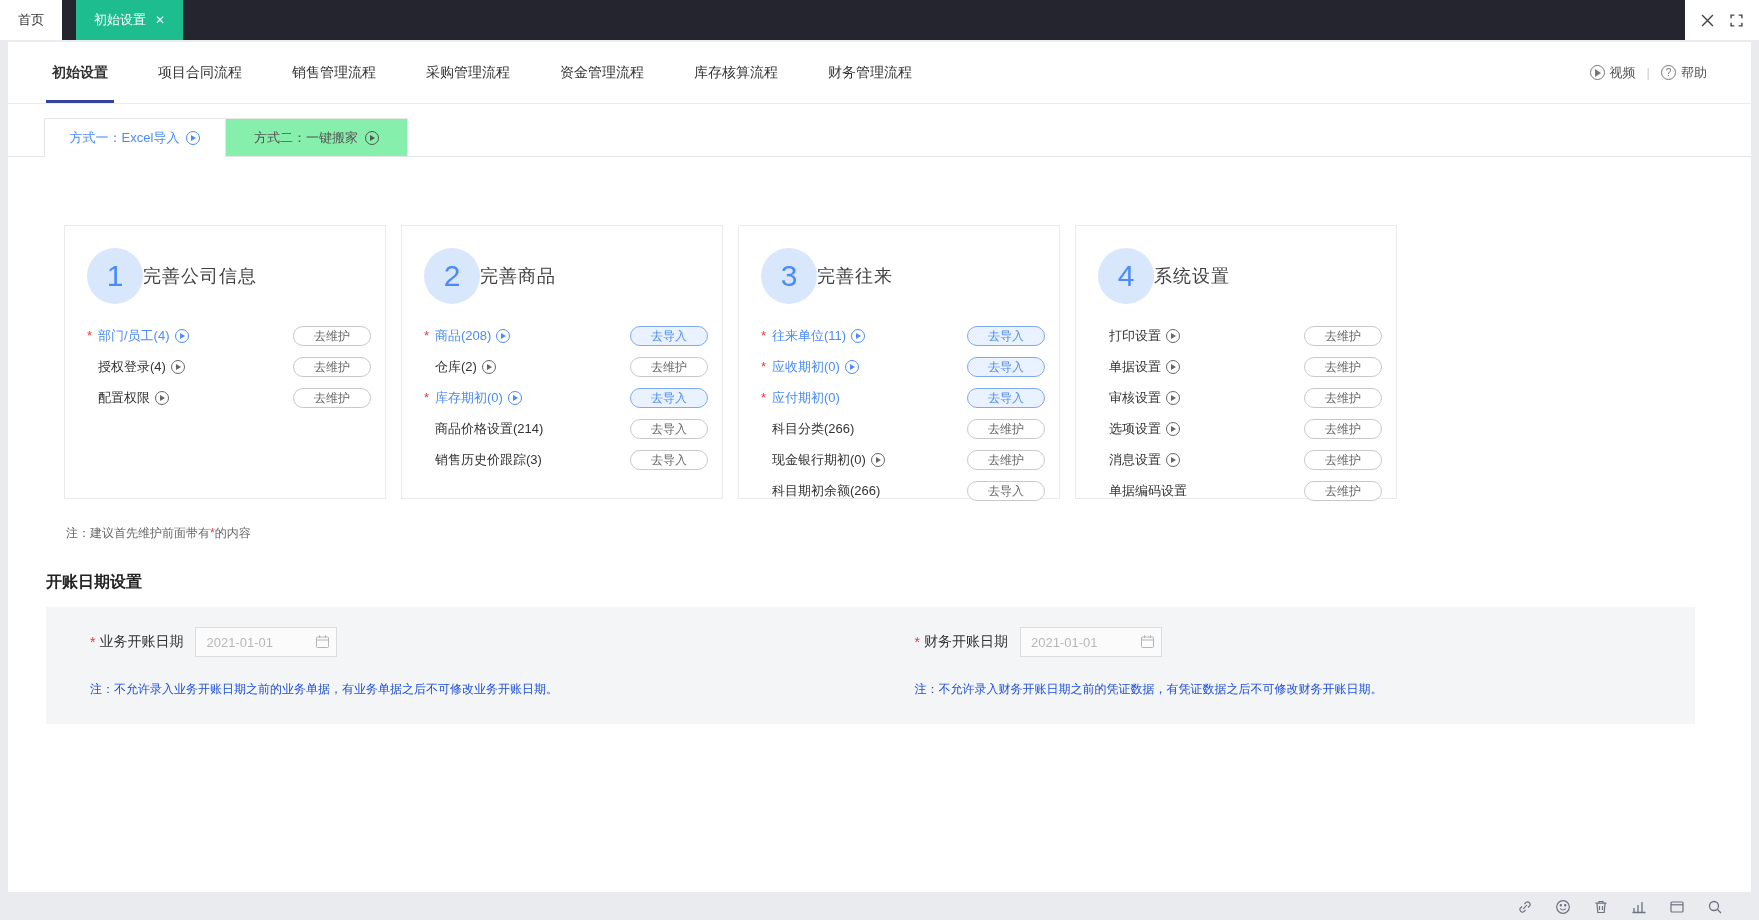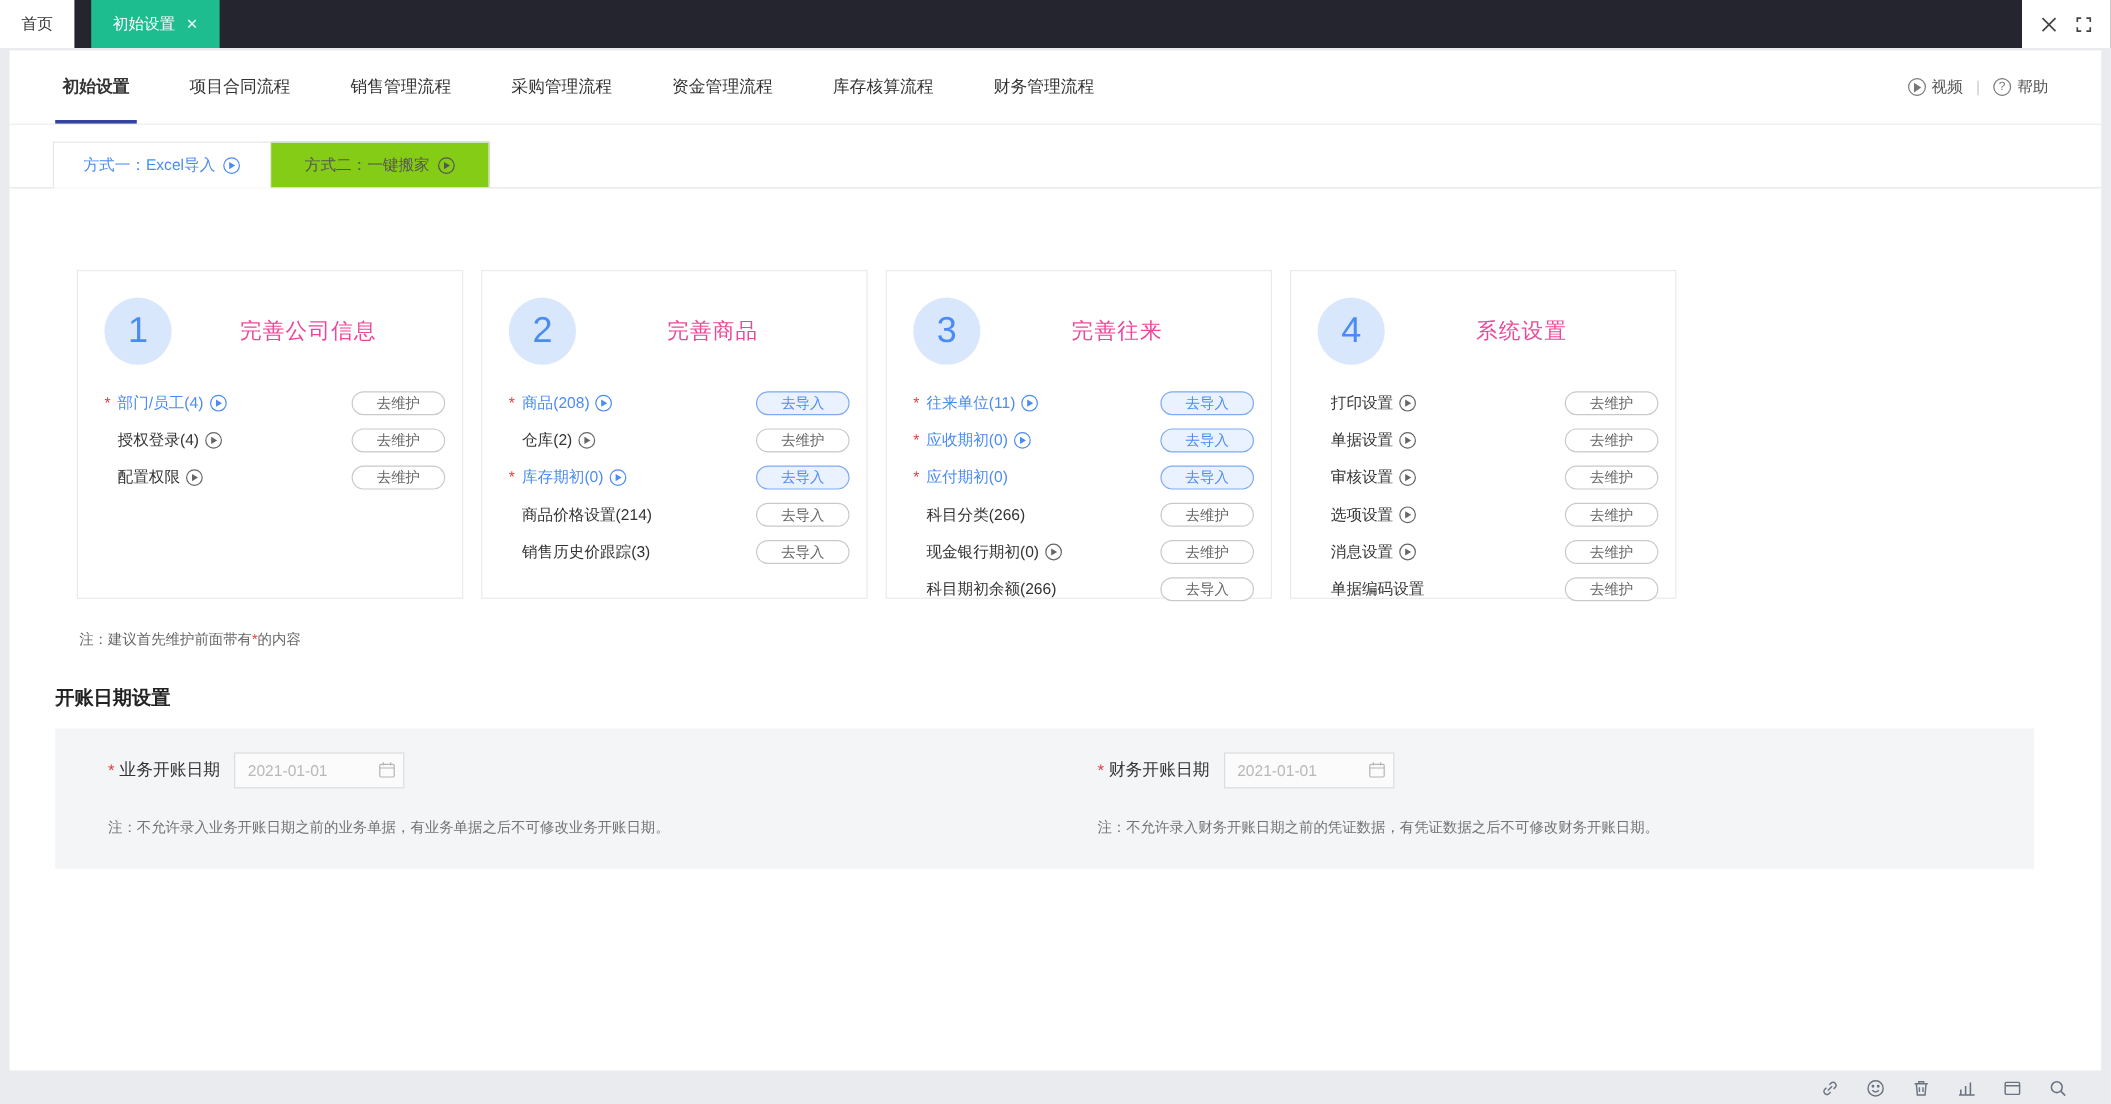--- a/index.html
+++ b/index.html
@@ -30,34 +30,34 @@
   .nav-right { margin-left:auto; display:flex; align-items:center; gap:9px; color:#555; font-size:13px; }
   .nav-right .ico-circle { width:15px; height:15px; border:1px solid #777; border-radius:50%; display:inline-flex; align-items:center; justify-content:center; position:relative; }
   .ico-circle.play::after { content:""; border-left:6px solid #777; border-top:4px solid transparent; border-bottom:4px solid transparent; margin-left:2px; }
   .ico-circle.help::after { content:"?"; font-size:10px; color:#777; }
   .nav-right .sep { color:#ccc; margin:0 2px; }
   .nav-link { display:flex; align-items:center; gap:5px; cursor:pointer;text-align:right; }
 
   
   .method-tabs { display:flex; margin:14px 0 16px 0; padding-left:36px; border-bottom:1px solid #e6e6e6; }
   .method-tab { width:182px; height:38px; display:flex; align-items:center; justify-content:center; gap:7px; font-size:13px;
-    color:#555; background:#84cc16; border:1px solid #e6e6e6; border-bottom:none; cursor:pointer; position:relative; }
+    color:#555; background:#86efac; border:1px solid #e6e6e6; border-bottom:none; cursor:pointer; position:relative; }
   .method-tab + .method-tab { border-left:none; }
   .method-tab.active { background:#fff; color:#4b8bf5; }
   .method-tab.active::after { content:""; position:absolute; left:0; right:0; bottom:-1px; height:1px; background:#fff; }
   .method-tab .ico-circle { width:14px; height:14px; border:1px solid currentColor; border-radius:50%; display:inline-flex; align-items:center; justify-content:center; }
   .method-tab .ico-circle::after { content:""; border-left:5px solid currentColor; border-top:3px solid transparent; border-bottom:3px solid transparent; margin-left:1px; }
 
   
   .cards { display:flex; gap:15px; padding:52px 0 0 56px; }
   .card { width:322px; height:274px; border:1px solid #eaeaea; background:#fff; padding:22px 14px 0 22px; }
   .card-head { display:flex; align-items:center; margin-bottom:16px; }
   .num-circle { width:56px; height:56px; border-radius:50%; background:#d9e7fd; color:#4b8bf5; font-size:30px;
     display:flex; align-items:center; justify-content:center; flex:none; }
-  .card-title { flex:1; text-align:center; font-size:18px; color:#ec4899; letter-spacing:1px; }
+  .card-title { flex:1; font-size:18px; color:#404040; letter-spacing:1px; }
   .item { display:flex; align-items:center; height:31px; font-size:13px; }
   .item .star { width:11px; color:#e23c39; flex:none; }
   .item .label { color:#333; }
   .item .label.link { color:#4b8bf5; cursor:pointer; }
   .play-ic { width:14px; height:14px; border:1px solid currentColor; border-radius:50%; margin-left:5px; flex:none;
     display:inline-flex; align-items:center; justify-content:center; color:inherit; cursor:pointer; }
   .play-ic::after { content:""; border-left:5px solid currentColor; border-top:3px solid transparent; border-bottom:3px solid transparent; margin-left:1px; }
   .item .label.link + .play-ic { color:#4b8bf5; }
   .item .label + .play-ic { color:#666; }
   .item .label.link ~ .play-ic { color:#4b8bf5; }
@@ -74,21 +74,21 @@
   .opening-title { margin:30px 0 0 38px; font-size:16px; font-weight:bold; color:#222; }
   .opening-panel { margin:14px 56px 0 38px; background:#f4f5f7; padding:20px 0 26px 0; display:flex; }
   .date-col { flex:1; padding-left:44px; }
   .date-row { display:flex; align-items:center; }
   .date-row .star { color:#e23c39; margin-right:4px; font-size:14px; }
   .date-label { font-size:14px; color:#333; margin-right:12px; }
   .date-box { position:relative; display:inline-flex; align-items:flex-end; }
   .date-input { width:142px; height:30px; border:1px solid #ddd; background:#fbfbfb; color:#b8b8b8;
     font-size:13px; padding:0 28px 0 10px; font-family:"Liberation Sans","DejaVu Sans",sans-serif; }
   .cal-ic { position:absolute; right:7px; top:7px; }
-  .date-note { margin-top:24px; font-size:12px; color:#737373; }
+  .date-note { margin-top:24px; font-size:12px; color:#1d4ed8; }
 
   
   .footer-icons { position:absolute; right:36px; bottom:5px; display:flex; gap:22px; align-items:center; }
   .footer-icons span { cursor:pointer; display:flex; }
 </style>
 </head>
 <body>
 
 <div class="topbar">
   <div class="win-tab home">

